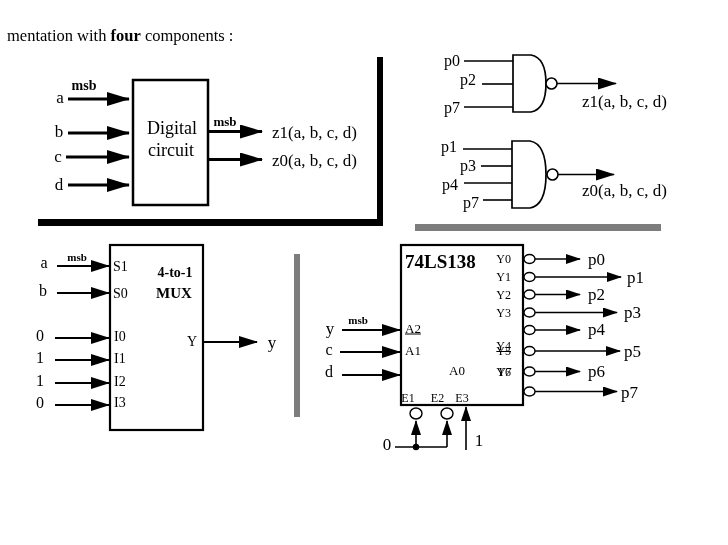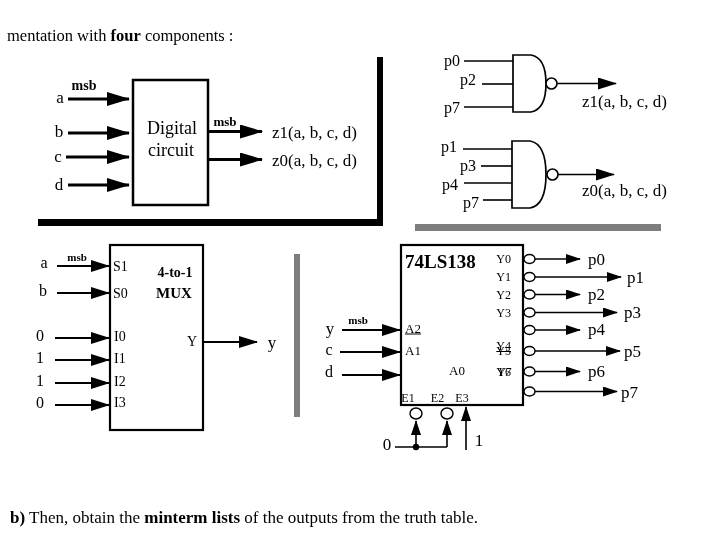--- a/index.html
+++ b/index.html
@@ -186,17 +186,14 @@
   <div class="lbl-l s17" style="left:624px;top:350.5px;">p5</div>
   <div class="lbl-l s17" style="left:588px;top:370.5px;">p6</div>
   <div class="lbl-l s17" style="left:621px;top:391.5px;">p7</div>
 
   <div class="lbl s12" style="left:408px;top:398px;">E1</div>
   <div class="lbl s12" style="left:437.5px;top:398px;">E2</div>
   <div class="lbl s12" style="left:462px;top:398px;font-family:Liberation Serif, serif;">E3</div>
   <div class="lbl s17" style="left:387px;top:444px;">0</div>
   <div class="lbl s17" style="left:479px;top:440px;">1</div>
 
-  <div class="textline s17" style="left:10px;top:508px;font-size:17px;">
-    <span class="qnum">b)</span><span> Then, obtain the </span><span class="b">minterm lists</span><span> of the outputs from the truth table.</span>
-  </div>
 
 </div>
 
 </body></html>

